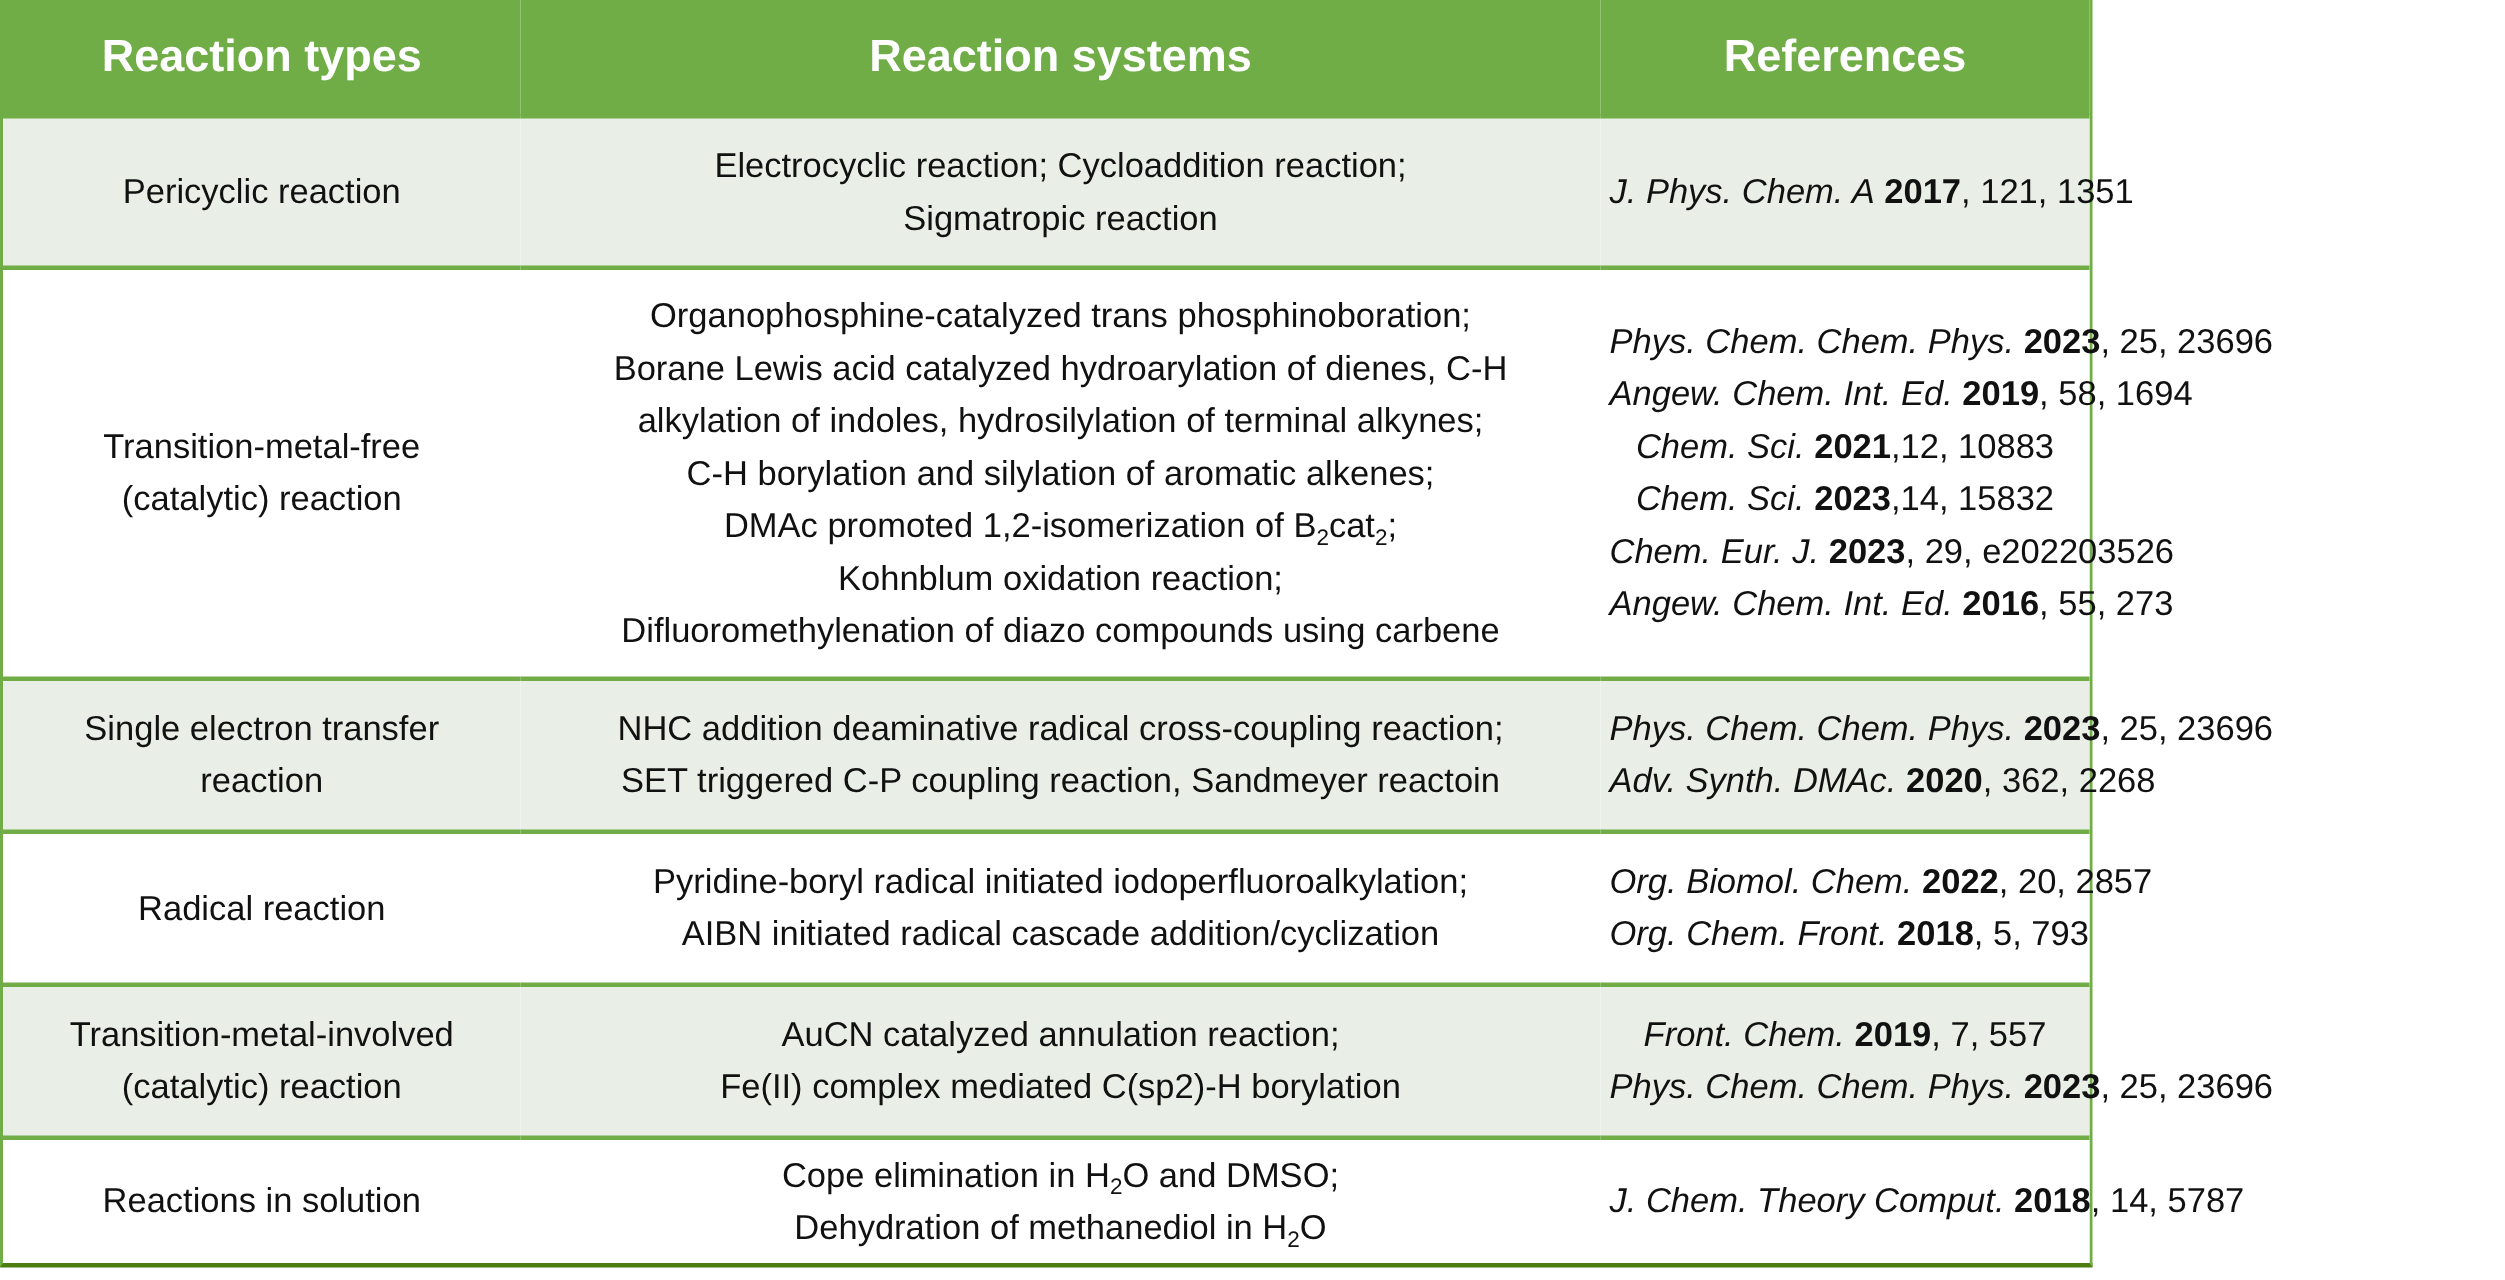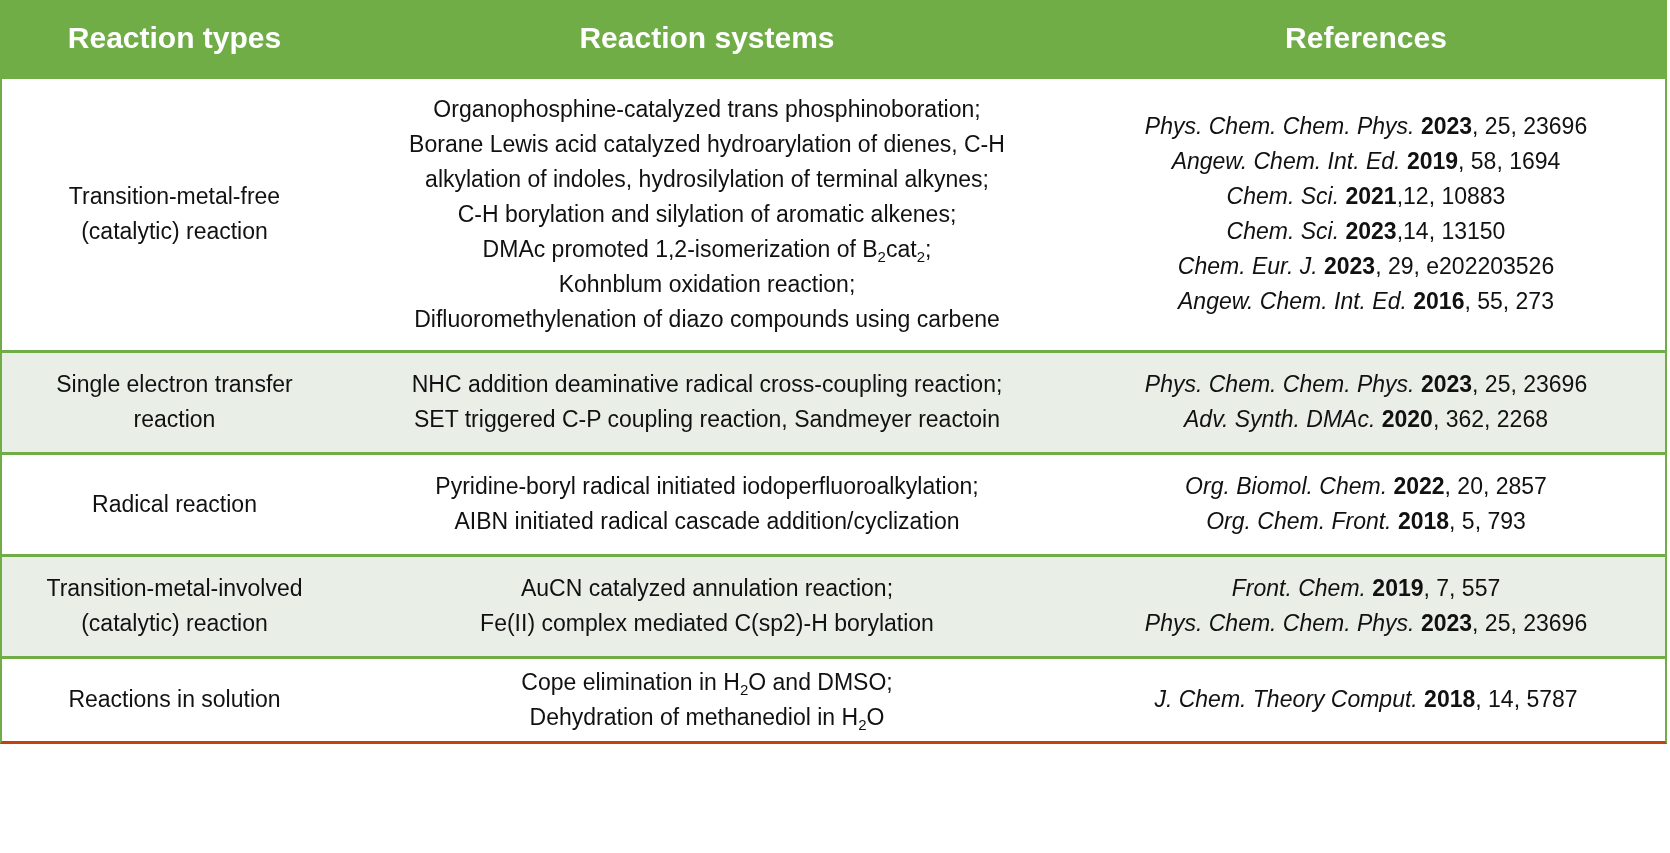--- a/index.html
+++ b/index.html
@@ -1,22 +1,22 @@
 <!DOCTYPE html>
 <html><head>
   <meta charset="utf-8">
   <style>
     html, body { margin: 0; padding: 0; background: #ffffff; }
     body { width: 1670px; height: 853px; overflow: hidden; }
     .table-wrap {
       position: absolute; left: 0; top: 0;
-      width: 1667px;
+      width: 1395px;
       border-left: 2px solid #70ad47;
       border-right: 2px solid #70ad47;
-      border-bottom: 3px solid #c2410c;
+      border-bottom: 3px solid #4d7c0f;
       box-sizing: border-box;
     }
     table {
       border-collapse: collapse;
       width: 100%;
       table-layout: fixed;
       font-family: "Liberation Sans", "DejaVu Sans", sans-serif;
       color: #111111;
     }
     col.c1 { width: 345px; }
@@ -60,40 +60,52 @@
       </colgroup>
   <thead>
     <tr>
       <th>Reaction types</th>
       <th>Reaction systems</th>
       <th>References</th>
     </tr>
   </thead>
   <tbody>
 
+    <tr class="shaded r1">
+      <td>
+        <span class="line">Pericyclic reaction</span>
+      </td>
+      <td>
+        <span class="line">Electrocyclic reaction; Cycloaddition reaction;</span>
+        <span class="line">Sigmatropic reaction</span>
+      </td>
+      <td>
+        <span class="ref"><span class="journal">J. Phys. Chem. A</span> <span class="year">2017</span><span>, 121, 1351</span></span>
+      </td>
+    </tr>
 
     <tr class="plain r2">
       <td>
         <span class="line">Transition-metal-free</span>
         <span class="line">(catalytic) reaction</span>
       </td>
       <td>
         <span class="line">Organophosphine-catalyzed trans phosphinoboration;</span>
         <span class="line">Borane Lewis acid catalyzed hydroarylation of dienes, C-H</span>
         <span class="line">alkylation of indoles, hydrosilylation of terminal alkynes;</span>
         <span class="line">C-H borylation and silylation of aromatic alkenes;</span>
         <span class="line"><span>DMAc promoted 1,2-isomerization of B</span><sub>2</sub><span>cat</span><sub>2</sub><span>;</span></span>
         <span class="line">Kohnblum oxidation reaction;</span>
         <span class="line">Difluoromethylenation of diazo compounds using carbene</span>
       </td>
       <td>
         <span class="ref"><span class="journal">Phys. Chem. Chem. Phys.</span> <span class="year">2023</span><span>, 25, 23696</span></span>
         <span class="ref"><span class="journal">Angew. Chem. Int. Ed.</span> <span class="year">2019</span><span>, 58, 1694</span></span>
         <span class="ref"><span class="journal">Chem. Sci.</span> <span class="year">2021</span><span>,12, 10883</span></span>
-        <span class="ref"><span class="journal">Chem. Sci.</span> <span class="year">2023</span><span>,14, 13150</span></span>
+        <span class="ref"><span class="journal">Chem. Sci.</span> <span class="year">2023</span><span>,14, 15832</span></span>
         <span class="ref"><span class="journal">Chem. Eur. J.</span> <span class="year">2023</span><span>, 29, e202203526</span></span>
         <span class="ref"><span class="journal">Angew. Chem. Int. Ed.</span> <span class="year">2016</span><span>, 55, 273</span></span>
       </td>
     </tr>
 
     <tr class="shaded r3">
       <td>
         <span class="line">Single electron transfer</span>
         <span class="line">reaction</span>
       </td>

